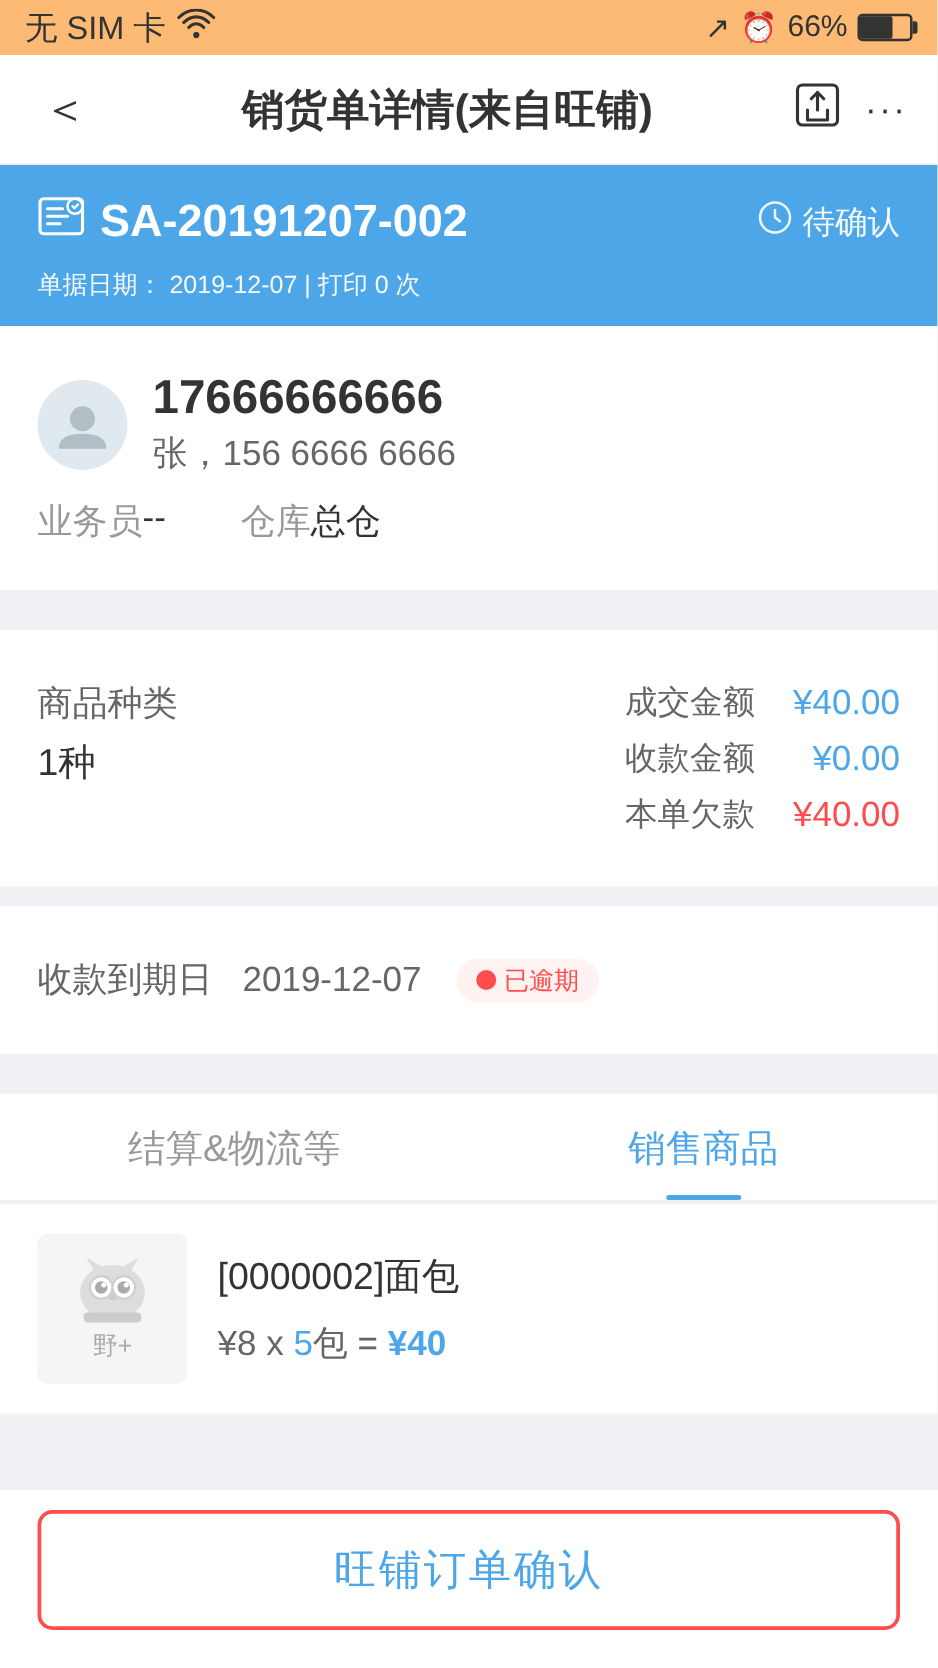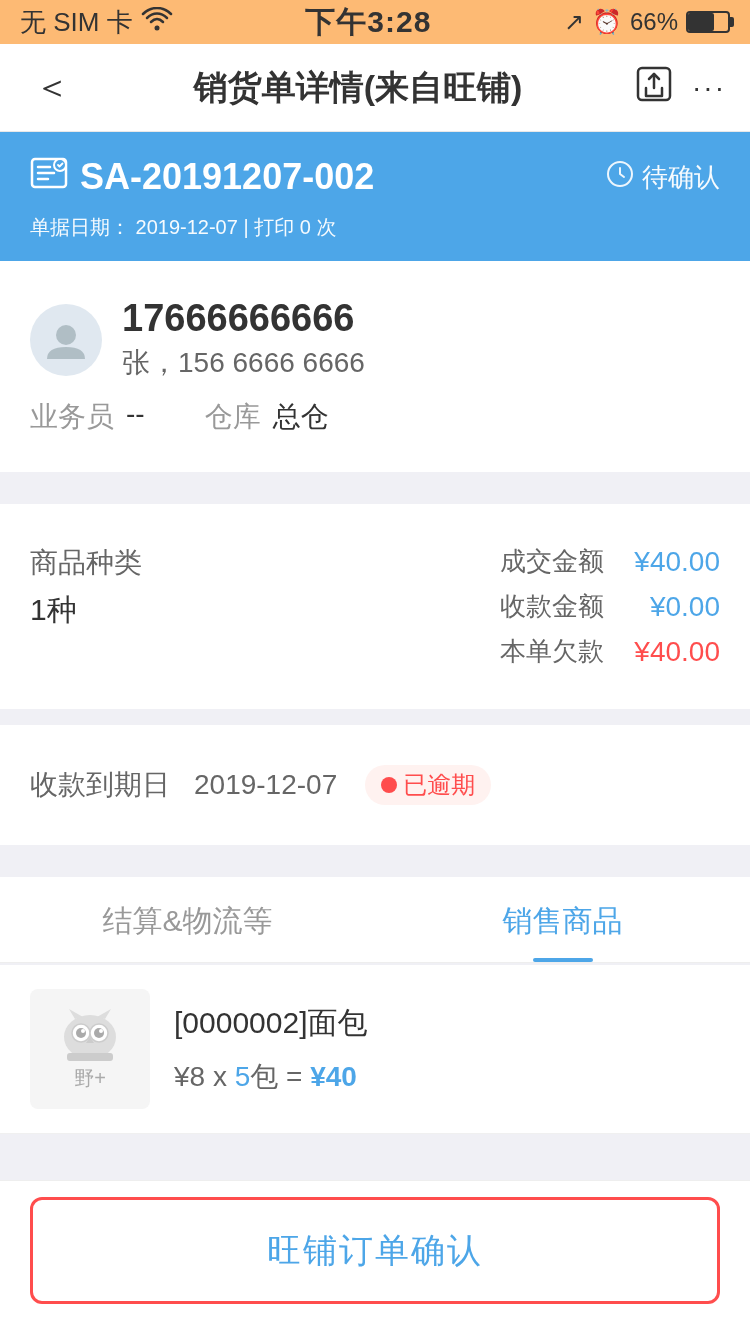--- a/index.html
+++ b/index.html
@@ -179,21 +179,20 @@
     }
     .customer-meta {
       display: flex;
       gap: 60px;
       font-size: 28px;
       color: #666;
       margin-top: 4px;
     }
     .meta-item {
       display: flex;
-      gap: 12px;
     }
     .meta-label {
       color: #999;
     }
     .meta-value {
       color: #333;
     }
 
     
     .summary-section {
@@ -249,21 +248,21 @@
       color: #666;
       display: flex;
       align-items: center;
       gap: 12px;
     }
     .overdue-badge {
       background: #fff2f0;
       color: #ff4d4d;
       border-radius: 20px;
       padding: 4px 16px;
-      font-size: 24px;
+      font-size: 20px;
       display: flex;
       align-items: center;
       gap: 6px;
     }
     .overdue-dot {
       width: 16px;
       height: 16px;
       background: #ff4d4d;
       border-radius: 50%;
       display: inline-block;
@@ -372,21 +371,21 @@
       position: fixed;
       bottom: 0;
       left: 0;
       width: 750px;
       background: #fff;
       padding: 16px 30px 30px;
       border-top: 1px solid #eee;
     }
     .confirm-btn {
       width: 100%;
-      height: 107px;
+      height: 96px;
       border: 3px solid #ff4d4d;
       border-radius: 12px;
       background: #fff;
       color: #4da6e8;
       font-size: 34px;
       font-weight: 500;
       cursor: pointer;
       letter-spacing: 2px;
       display: flex;
       align-items: center;
@@ -408,21 +407,20 @@
       <svg width="32" height="24" viewBox="0 0 32 24">
         <path d="M16 18 Q16 18 16 18" fill="#333"></path>
         <path d="M16,20 a1,1 0 1,1 0,0.01" fill="#333"></path>
         <path d="M10,15 Q13,12 16,12 Q19,12 22,15" fill="none" stroke="#333" stroke-width="2.5" stroke-linecap="round"></path>
         <path d="M6,11 Q10.5,6.5 16,6.5 Q21.5,6.5 26,11" fill="none" stroke="#333" stroke-width="2.5" stroke-linecap="round"></path>
         <path d="M2,7 Q8,1 16,1 Q24,1 30,7" fill="none" stroke="#333" stroke-width="2.5" stroke-linecap="round"></path>
         <circle cx="16" cy="21" r="2.5" fill="#333"></circle>
       </svg>
     </span>
   </div>
-  <div class="status-center">下午3:28</div>
   <div class="status-right">
     <span>↗</span>
     <span>⏰</span>
     <span>66%</span>
     <span class="battery">
       <div class="battery-fill"></div>
     </span>
   </div>
 </div>
 

